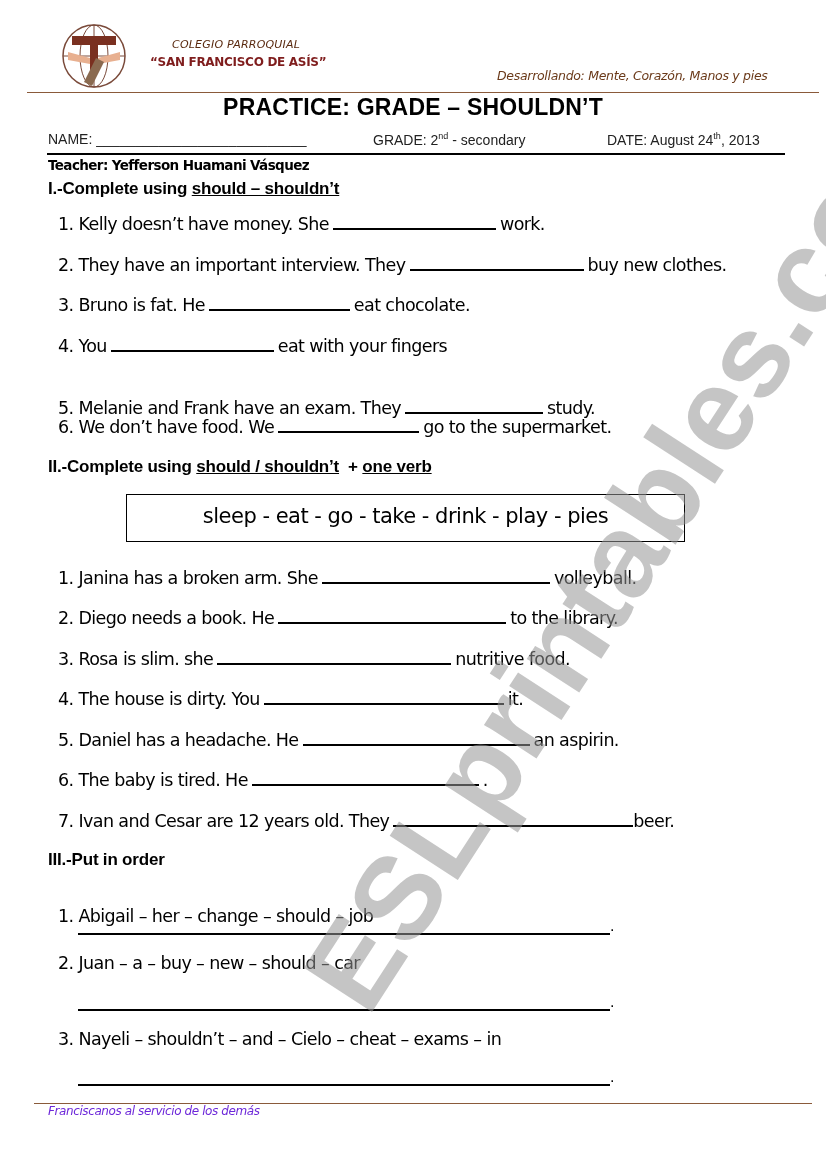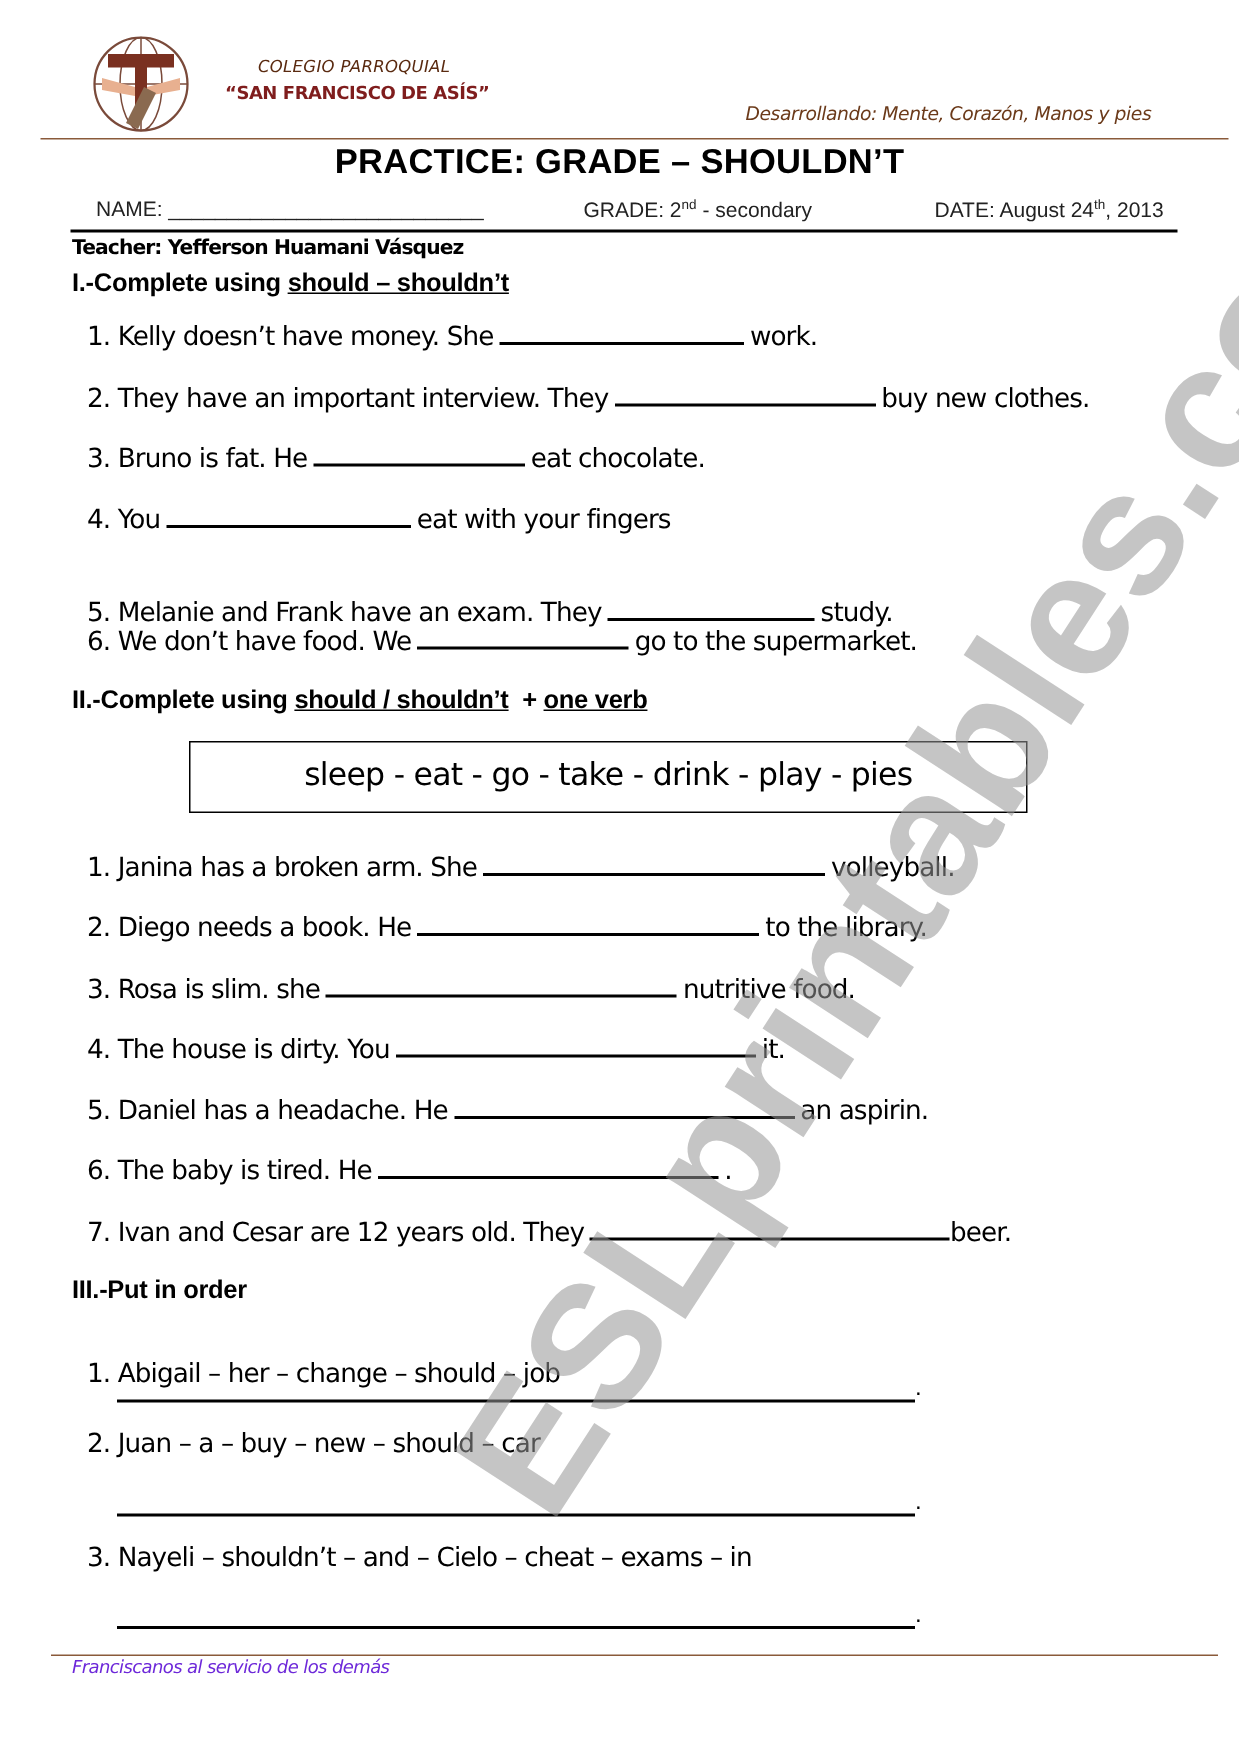--- a/index.html
+++ b/index.html
@@ -4,21 +4,21 @@
   <style>
     html, body { margin: 0; padding: 0; background: #ffffff; }
     body { width: 826px; height: 1169px; position: relative; overflow: hidden; font-family: "Liberation Sans", sans-serif; color: #000; }
     .abs { position: absolute; }
     .logo { left: 60px; top: 22px; width: 68px; height: 68px; }
     .school-l1 { left: 172px; top: 38px; font-size: 11px; color: #5a2a10; font-family: "DejaVu Sans", sans-serif; font-style: italic; letter-spacing: 0.2px; }
     .school-l2 { left: 150px; top: 55px; font-size: 12px; font-weight: bold; color: #7f1d1d; font-family: "DejaVu Sans", sans-serif; letter-spacing: -0.3px; }
     .motto { left: 497px; top: 68px; font-size: 12.5px; font-style: italic; color: #6b3a1a; font-family: "DejaVu Sans", sans-serif; letter-spacing: -0.3px; }
     .hdr-line { left: 27px; top: 92px; width: 792px; height: 1px; background: #8a5a3a; }
     .title { left: 0; width: 826px; top: 94px; text-align: center; font-size: 23px; font-weight: bold; letter-spacing: 0.2px; }
-    .info { top: 131px; font-size: 14px; color: #222; margin-left: 16px; }
+    .info { top: 131px; font-size: 14px; color: #222; }
     .info sup { font-size: 9px; }
     .info-line { left: 47px; top: 153px; width: 738px; height: 2px; background: #000; }
     .teacher { left: 48px; top: 157px; font-size: 13.5px; font-weight: bold; font-family: "DejaVu Sans", sans-serif; letter-spacing: -0.6px; }
     .sec { font-size: 17px; font-weight: bold; font-family: "Liberation Sans", sans-serif; letter-spacing: -0.2px; }
     .sec u { }
     .item { left: 58px; font-size: 17.5px; font-family: "DejaVu Sans", sans-serif; letter-spacing: -0.6px; white-space: nowrap; }
     .blank { display: inline-block; border-bottom: 2px solid #000; height: 16px; vertical-align: baseline; margin: 0 4px; }
     .verbbox { left: 126px; top: 494px; width: 557px; height: 46px; border: 1px solid #000; text-align: center; line-height: 42px; font-size: 21px; font-family: "DejaVu Sans", sans-serif; letter-spacing: -0.5px; }
     .ans-line { left: 78px; height: 2px; background: #000; width: 532px; }
     .ans-dot { left: 610px; font-size: 16px; }

